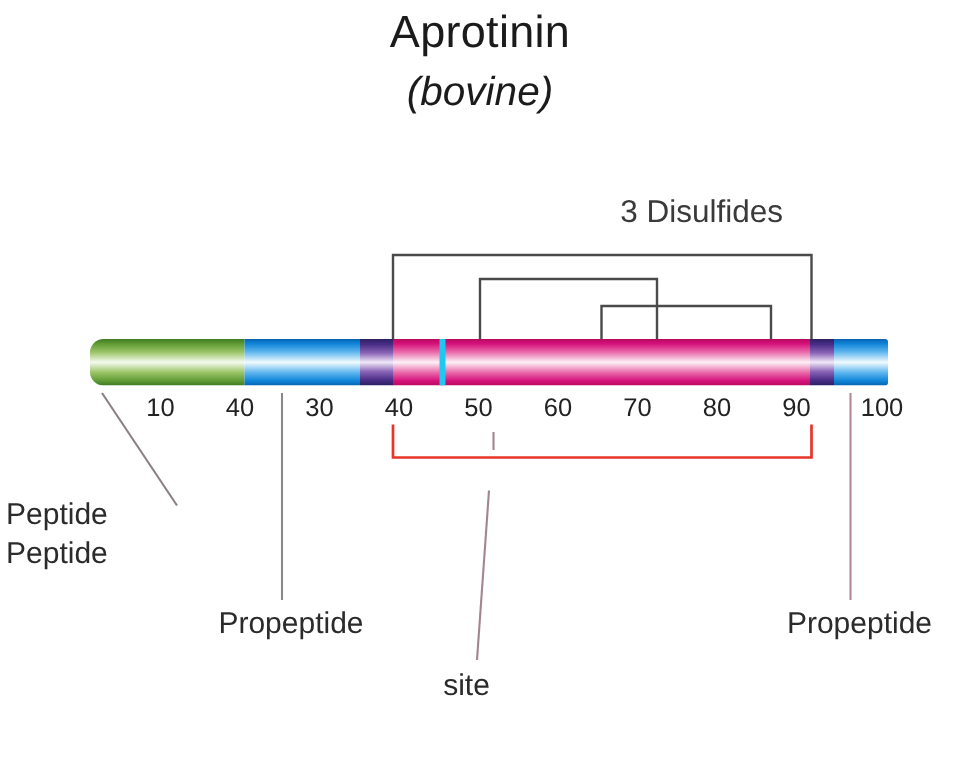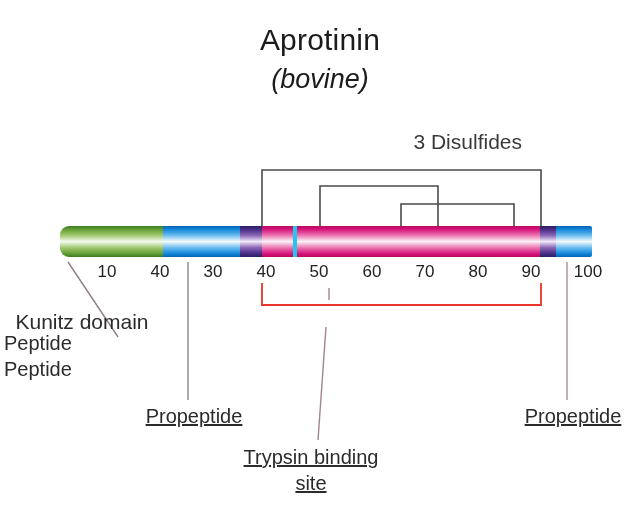--- a/index.html
+++ b/index.html
@@ -8,21 +8,21 @@
     background:#ffffff;
     font-family:"Liberation Sans",sans-serif;
     color:#1a1a1a;
     overflow:hidden;
     position:relative;
   }
   .stage{position:absolute;inset:0;}
 
   
   .title-block{
-    position:absolute;left:0;top:2px;width:640px;text-align:center;margin-top:18px;
+    position:absolute;left:0;top:2px;width:640px;text-align:center;
   }
   .title-main{
     font-size:30px;font-weight:400;letter-spacing:.2px;line-height:40px;color:#1b1b1b;
   }
   .title-sub{
     font-size:27px;font-weight:400;line-height:38px;color:#1b1b1b;font-style:italic;
   }
 
   
   .disulfide-label{
@@ -90,21 +90,21 @@
 
   
   .axis{position:absolute;left:0;top:262px;width:612px;height:24px;}
   .tick-label{
     position:absolute;top:0;font-size:17px;color:#222;
     transform:translateX(-50%);white-space:nowrap;
   }
 
   
   .callout{position:absolute;font-size:20px;color:#2b2b2b;line-height:26px;white-space:nowrap;}
-  .callout.center{transform:translateX(-50%);text-align:center;text-decoration:underline;}
+  .callout.center{transform:translateX(-50%);text-align:center;}
   .kunitz-label{
     position:absolute;left:0;top:310px;width:640px;text-align:center;
     font-size:21px;color:#2b2b2b;
   }
   .kunitz-label span{position:relative;left:-238px;}
 </style>
 </head>
 <body>
 
 <div class="stage">
@@ -152,31 +152,27 @@
     <line x1="68" y1="262" x2="118" y2="337" stroke="#8d7f86" stroke-width="1.4"></line>
 
     <line x1="188" y1="262" x2="188" y2="400" stroke="#8a8a8a" stroke-width="1.4"></line>
 
     <line x1="567" y1="262" x2="567" y2="400" stroke="#b08a92" stroke-width="1.4"></line>
 
     <line x1="329" y1="288" x2="329" y2="300" stroke="#a3858d" stroke-width="1.4"></line>
     <line x1="326" y1="327" x2="318" y2="440" stroke="#a3858d" stroke-width="1.4"></line>
   </svg>
 
-  <div class="kunitz-label">
-    <span>Kunitz domain</span>
-  </div>
 
   <div class="callout" style="left:4px;top:330px">
     <div>Peptide</div>
     <div>Peptide</div>
   </div>
 
   <div class="callout center" style="left:194px;top:403px">Propeptide</div>
 
   <div class="callout center" style="left:573px;top:403px">Propeptide</div>
 
   <div class="callout center" style="left:311px;top:444px">
-    <div>Trypsin binding</div>
     <div>site</div>
   </div>
 
 </div>
 
 </body></html>

